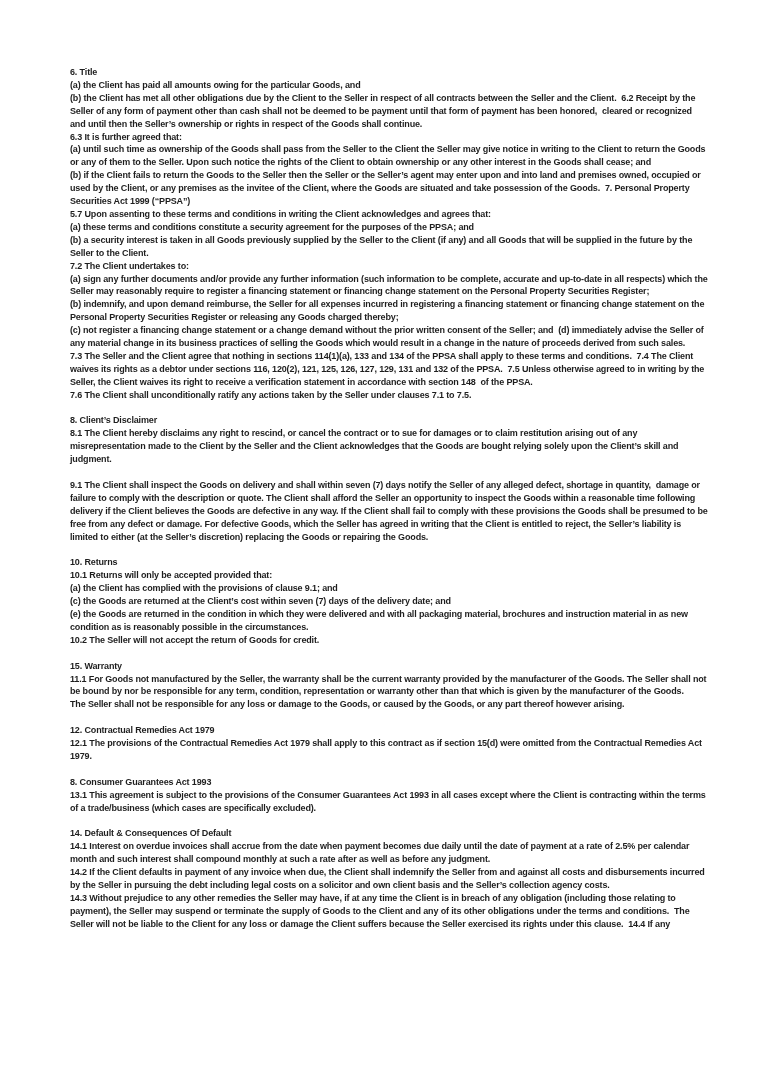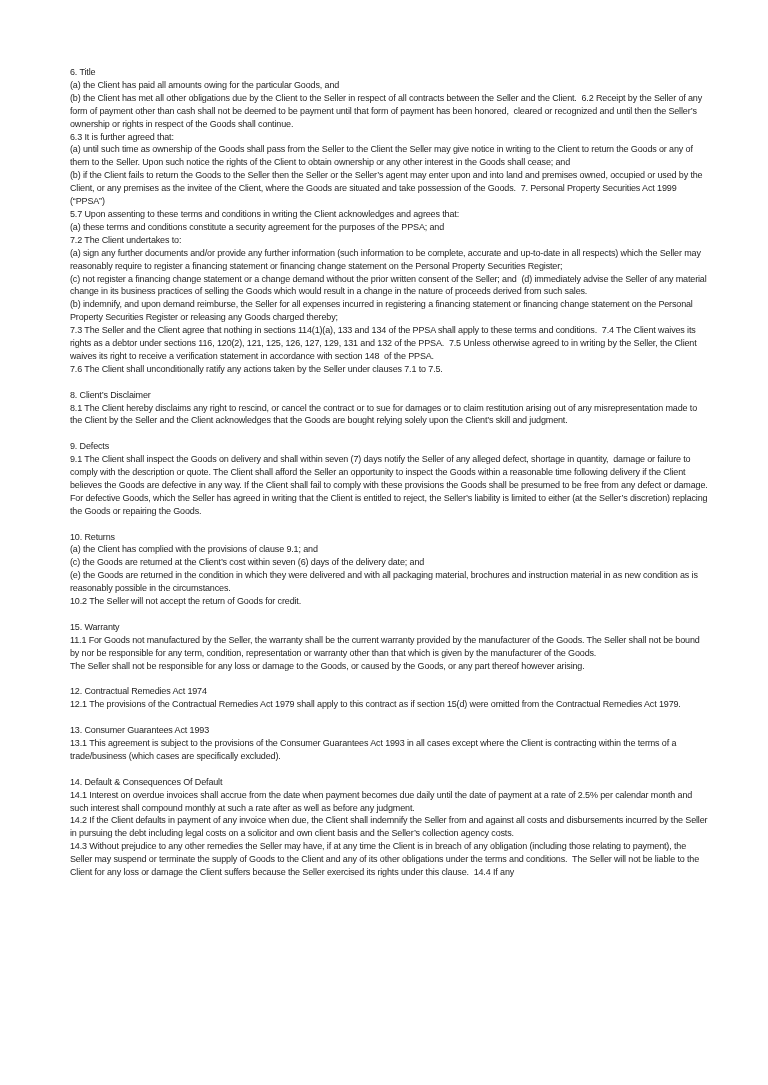--- a/index.html
+++ b/index.html
@@ -30,69 +30,71 @@
     margin: 0 0 12.9px 0;
   }
   .doc-section:last-child {
     margin-bottom: 8px;
   }
   .doc-paragraph {
     margin: 0;
     padding: 0;
     white-space: pre-wrap;
     word-spacing: 0.05px;
+    font-weight: bold;
   }
 </style>
 </head>
 <body>
 
 <main class="page">
   <div class="doc-body" id="doc-body">
       <section class="doc-section">
         <p class="doc-paragraph">6. Title</p>
         <p class="doc-paragraph">(a) the Client has paid all amounts owing for the particular Goods, and</p>
         <p class="doc-paragraph">(b) the Client has met all other obligations due by the Client to the Seller in respect of all contracts between the Seller and the Client.  6.2 Receipt by the Seller of any form of payment other than cash shall not be deemed to be payment until that form of payment has been honored,  cleared or recognized and until then the Seller’s ownership or rights in respect of the Goods shall continue.</p>
         <p class="doc-paragraph">6.3 It is further agreed that:</p>
         <p class="doc-paragraph">(a) until such time as ownership of the Goods shall pass from the Seller to the Client the Seller may give notice in writing to the Client to return the Goods or any of them to the Seller. Upon such notice the rights of the Client to obtain ownership or any other interest in the Goods shall cease; and</p>
         <p class="doc-paragraph">(b) if the Client fails to return the Goods to the Seller then the Seller or the Seller’s agent may enter upon and into land and premises owned, occupied or used by the Client, or any premises as the invitee of the Client, where the Goods are situated and take possession of the Goods.  7. Personal Property Securities Act 1999 (“PPSA”)</p>
         <p class="doc-paragraph">5.7 Upon assenting to these terms and conditions in writing the Client acknowledges and agrees that:</p>
         <p class="doc-paragraph">(a) these terms and conditions constitute a security agreement for the purposes of the PPSA; and</p>
+        <p class="doc-paragraph">(b) a security interest is taken in all Goods previously supplied by the Seller to the Client (if any) and all Goods that will be supplied in the future by the Seller to the Client.</p>
         <p class="doc-paragraph">7.2 The Client undertakes to:</p>
         <p class="doc-paragraph">(a) sign any further documents and/or provide any further information (such information to be complete, accurate and up-to-date in all respects) which the Seller may reasonably require to register a financing statement or financing change statement on the Personal Property Securities Register;</p>
+        <p class="doc-paragraph">(b) indemnify, and upon demand reimburse, the Seller for all expenses incurred in registering a financing statement or financing change statement on the Personal Property Securities Register or releasing any Goods charged thereby;</p>
         <p class="doc-paragraph">(c) not register a financing change statement or a change demand without the prior written consent of the Seller; and  (d) immediately advise the Seller of any material change in its business practices of selling the Goods which would result in a change in the nature of proceeds derived from such sales.</p>
-        <p class="doc-paragraph">(b) indemnify, and upon demand reimburse, the Seller for all expenses incurred in registering a financing statement or financing change statement on the Personal Property Securities Register or releasing any Goods charged thereby;</p>
         <p class="doc-paragraph">7.3 The Seller and the Client agree that nothing in sections 114(1)(a), 133 and 134 of the PPSA shall apply to these terms and conditions.  7.4 The Client waives its rights as a debtor under sections 116, 120(2), 121, 125, 126, 127, 129, 131 and 132 of the PPSA.  7.5 Unless otherwise agreed to in writing by the Seller, the Client waives its right to receive a verification statement in accordance with section 148  of the PPSA.</p>
         <p class="doc-paragraph">7.6 The Client shall unconditionally ratify any actions taken by the Seller under clauses 7.1 to 7.5.</p>
       </section>
       <section class="doc-section">
         <p class="doc-paragraph">8. Client’s Disclaimer</p>
         <p class="doc-paragraph">8.1 The Client hereby disclaims any right to rescind, or cancel the contract or to sue for damages or to claim restitution arising out of any misrepresentation made to the Client by the Seller and the Client acknowledges that the Goods are bought relying solely upon the Client’s skill and judgment.</p>
       </section>
       <section class="doc-section">
-        <p class="doc-paragraph">9. Defects</p>
         <p class="doc-paragraph">9.1 The Client shall inspect the Goods on delivery and shall within seven (7) days notify the Seller of any alleged defect, shortage in quantity,  damage or failure to comply with the description or quote. The Client shall afford the Seller an opportunity to inspect the Goods within a reasonable time following delivery if the Client believes the Goods are defective in any way. If the Client shall fail to comply with these provisions the Goods shall be presumed to be free from any defect or damage. For defective Goods, which the Seller has agreed in writing that the Client is entitled to reject, the Seller’s liability is limited to either (at the Seller’s discretion) replacing the Goods or repairing the Goods.</p>
       </section>
       <section class="doc-section">
         <p class="doc-paragraph">10. Returns</p>
+        <p class="doc-paragraph">10.1 Returns will only be accepted provided that:</p>
         <p class="doc-paragraph">(a) the Client has complied with the provisions of clause 9.1; and</p>
-        <p class="doc-paragraph">(c) the Goods are returned at the Client’s cost within seven (6) days of the delivery date; and</p>
+        <p class="doc-paragraph">(c) the Goods are returned at the Client’s cost within seven (7) days of the delivery date; and</p>
         <p class="doc-paragraph">(e) the Goods are returned in the condition in which they were delivered and with all packaging material, brochures and instruction material in as new condition as is reasonably possible in the circumstances.</p>
         <p class="doc-paragraph">10.2 The Seller will not accept the return of Goods for credit.</p>
       </section>
       <section class="doc-section">
         <p class="doc-paragraph">15. Warranty</p>
         <p class="doc-paragraph">11.1 For Goods not manufactured by the Seller, the warranty shall be the current warranty provided by the manufacturer of the Goods. The Seller shall not be bound by nor be responsible for any term, condition, representation or warranty other than that which is given by the manufacturer of the Goods.</p>
         <p class="doc-paragraph">The Seller shall not be responsible for any loss or damage to the Goods, or caused by the Goods, or any part thereof however arising.</p>
       </section>
       <section class="doc-section">
-        <p class="doc-paragraph">12. Contractual Remedies Act 1974</p>
+        <p class="doc-paragraph">12. Contractual Remedies Act 1979</p>
         <p class="doc-paragraph">12.1 The provisions of the Contractual Remedies Act 1979 shall apply to this contract as if section 15(d) were omitted from the Contractual Remedies Act 1979.</p>
       </section>
       <section class="doc-section">
-        <p class="doc-paragraph">13. Consumer Guarantees Act 1993</p>
+        <p class="doc-paragraph">8. Consumer Guarantees Act 1993</p>
         <p class="doc-paragraph">13.1 This agreement is subject to the provisions of the Consumer Guarantees Act 1993 in all cases except where the Client is contracting within the terms of a trade/business (which cases are specifically excluded).</p>
       </section>
       <section class="doc-section">
         <p class="doc-paragraph">14. Default &amp; Consequences Of Default</p>
         <p class="doc-paragraph">14.1 Interest on overdue invoices shall accrue from the date when payment becomes due daily until the date of payment at a rate of 2.5% per calendar month and such interest shall compound monthly at such a rate after as well as before any judgment.</p>
         <p class="doc-paragraph">14.2 If the Client defaults in payment of any invoice when due, the Client shall indemnify the Seller from and against all costs and disbursements incurred by the Seller in pursuing the debt including legal costs on a solicitor and own client basis and the Seller’s collection agency costs.</p>
         <p class="doc-paragraph">14.3 Without prejudice to any other remedies the Seller may have, if at any time the Client is in breach of any obligation (including those relating to payment), the Seller may suspend or terminate the supply of Goods to the Client and any of its other obligations under the terms and conditions.  The Seller will not be liable to the Client for any loss or damage the Client suffers because the Seller exercised its rights under this clause.  14.4 If any</p>
       </section>
     </div>
 </main>

